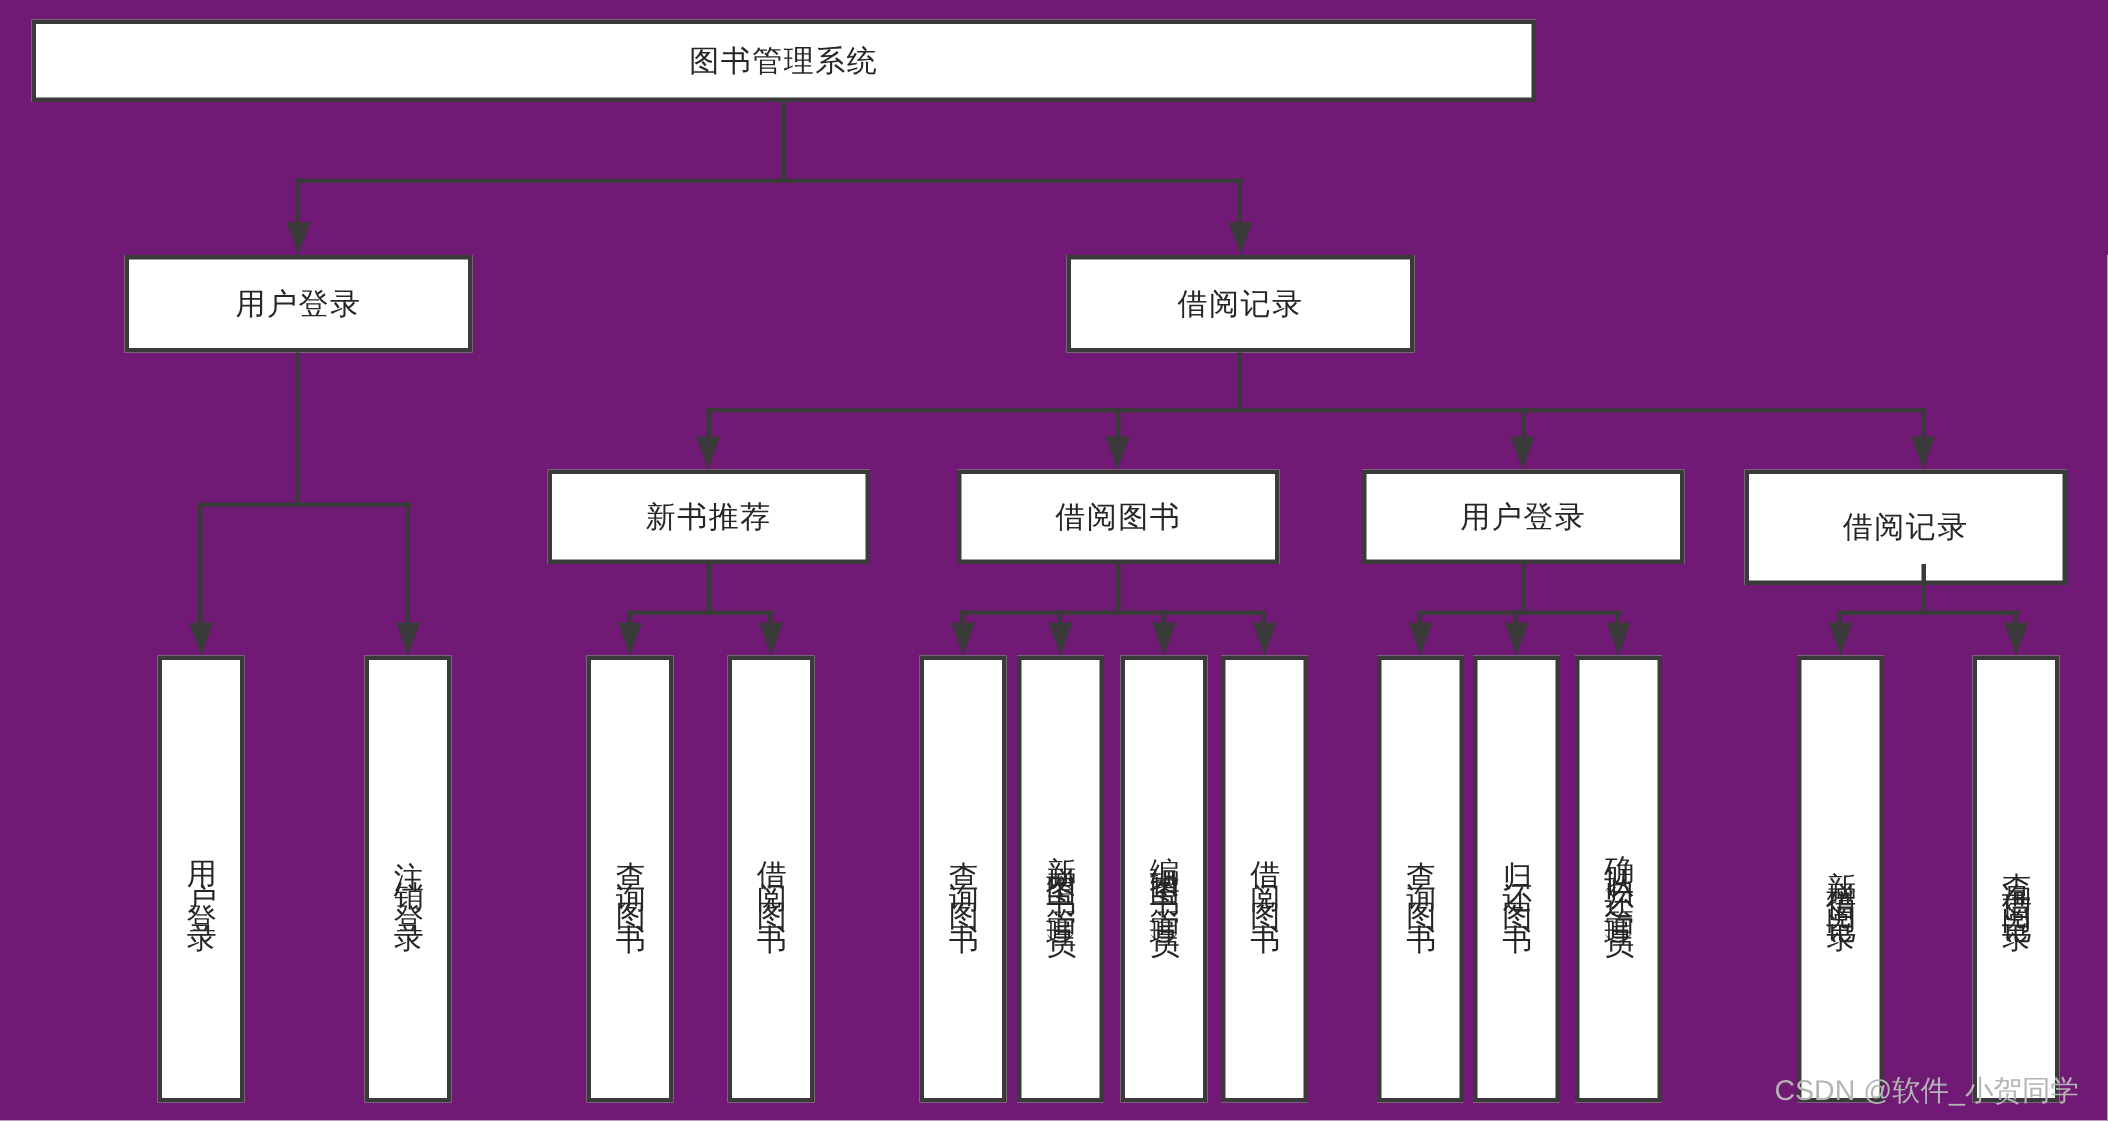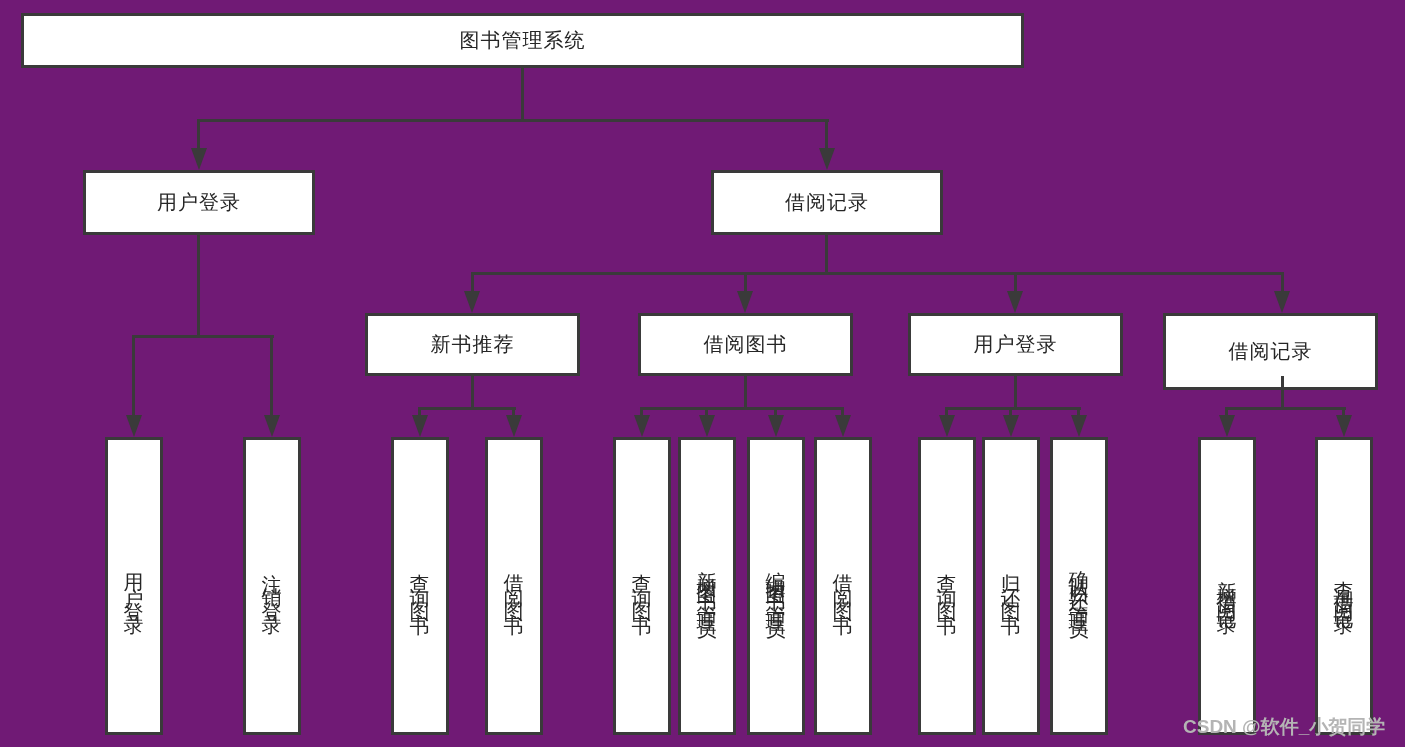--- a/index.html
+++ b/index.html
@@ -49,21 +49,20 @@
     border-top: 22px solid #3a3a3a;
   }
   .watermark {
     position: absolute;
     left: 1183px;
     top: 714px;
     font-size: 19px;
     color: #b4b4b4;
     white-space: nowrap;
     z-index: 5;
-    font-weight: bold;
   }
 </style>
 </head>
 <body>
 
 <div class="canvas">
 
   <div class="box" style="left:21px;top:13px;width:1003px;height:55px">
     <span class="h-text">图书管理系统</span>
   </div>

